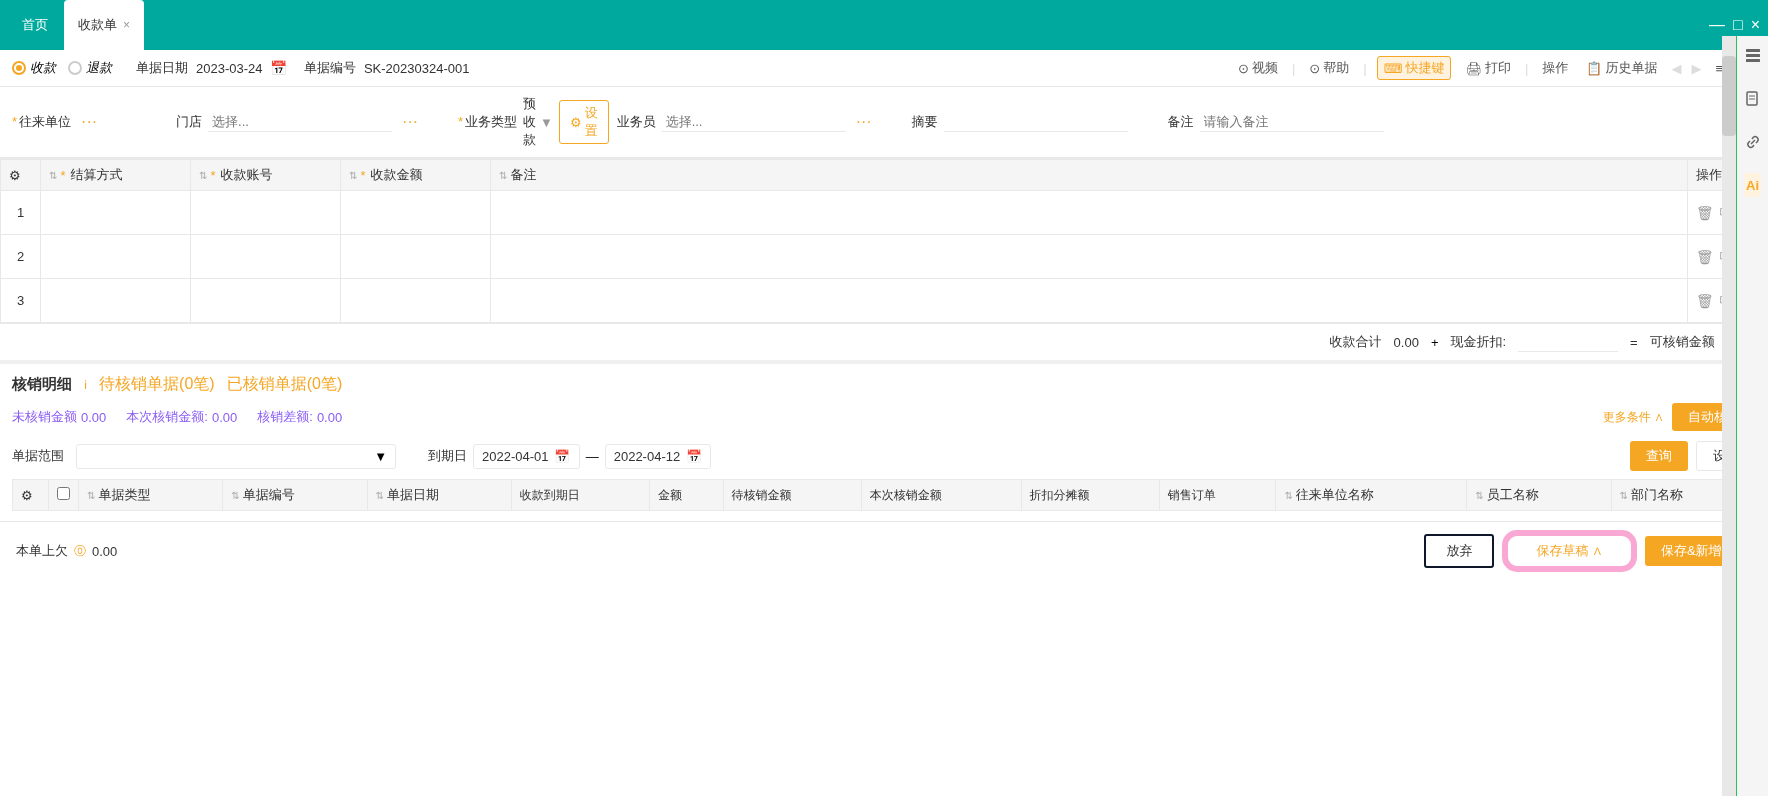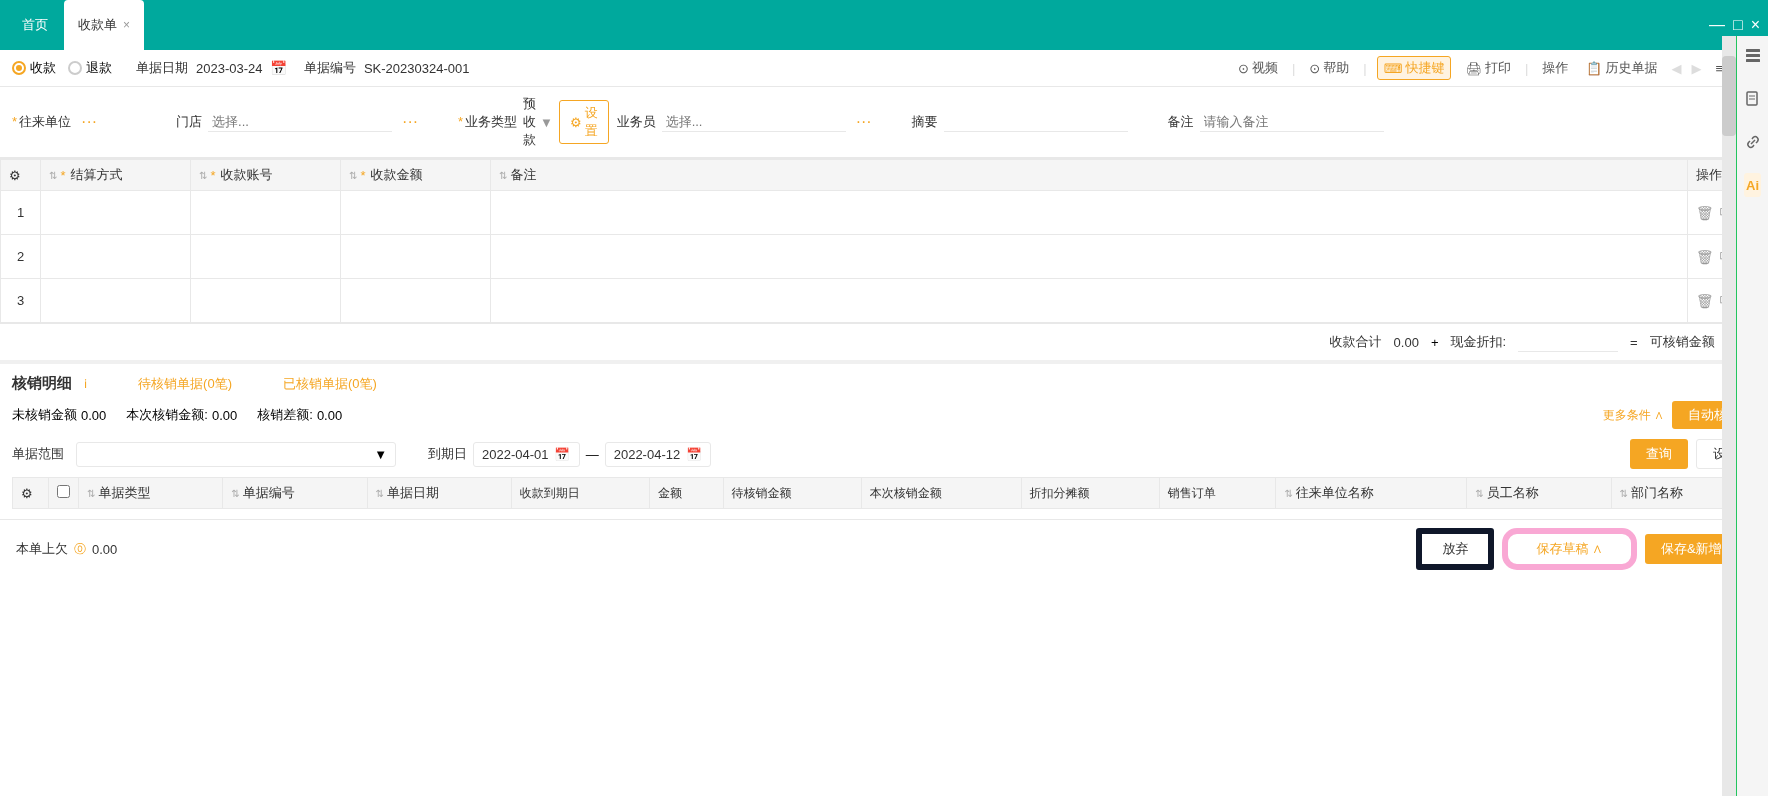--- a/index.html
+++ b/index.html
@@ -66,20 +66,21 @@
       align-items: center;
       padding: 6px 12px;
       border-bottom: 1px solid #e8e8e8;
       background: white;
       gap: 16px;
     }
     .radio-group {
       display: flex;
       align-items: center;
       gap: 12px;
+      font-style: italic;
     }
     .radio-item {
       display: flex;
       align-items: center;
       gap: 4px;
       cursor: pointer;
     }
     .radio-circle {
       width: 14px;
       height: 14px;
@@ -282,34 +283,33 @@
       margin-bottom: 8px;
     }
     .verify-title {
       font-size: 15px;
       font-weight: 600;
       color: #333;
     }
     .verify-tab {
       color: #f5a623;
       cursor: pointer;
-      font-size: 13px;
-      margin-left: 39px;
+      font-size: 16px;
     }
     .verify-stats {
       display: flex;
       align-items: center;
       gap: 20px;
       margin-bottom: 10px;
     }
     .stat-item {
       display: flex;
       align-items: center;
       gap: 4px;
-      color: #000000;
+      color: #8b5cf6;
     }
     .filter-row {
       display: flex;
       align-items: center;
       gap: 12px;
       margin-bottom: 8px;
     }
     .filter-label { color: #333; white-space: nowrap; }
     .filter-select {
       flex: 1;
@@ -402,21 +402,21 @@
     }
     .bottom-actions {
       margin-left: auto;
       display: flex;
       align-items: center;
       gap: 8px;
     }
     .btn-abandon {
       background: white;
       color: #333;
-      border: 6px solid #0f172a;
+      border: 2px solid #0f172a;
       padding: 6px 20px;
       border-radius: 3px;
       cursor: pointer;
       font-size: 13px;
     }
     .btn-save-draft {
       background: white;
       color: #f5a623;
       border: 6px solid #f9a8d4;
       padding: 6px 28px;

